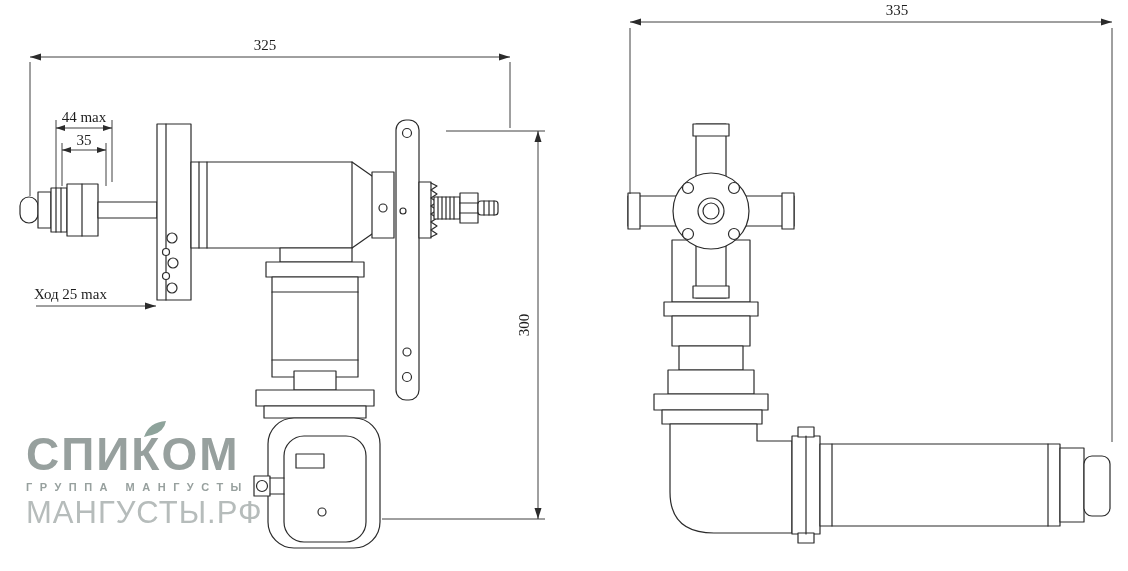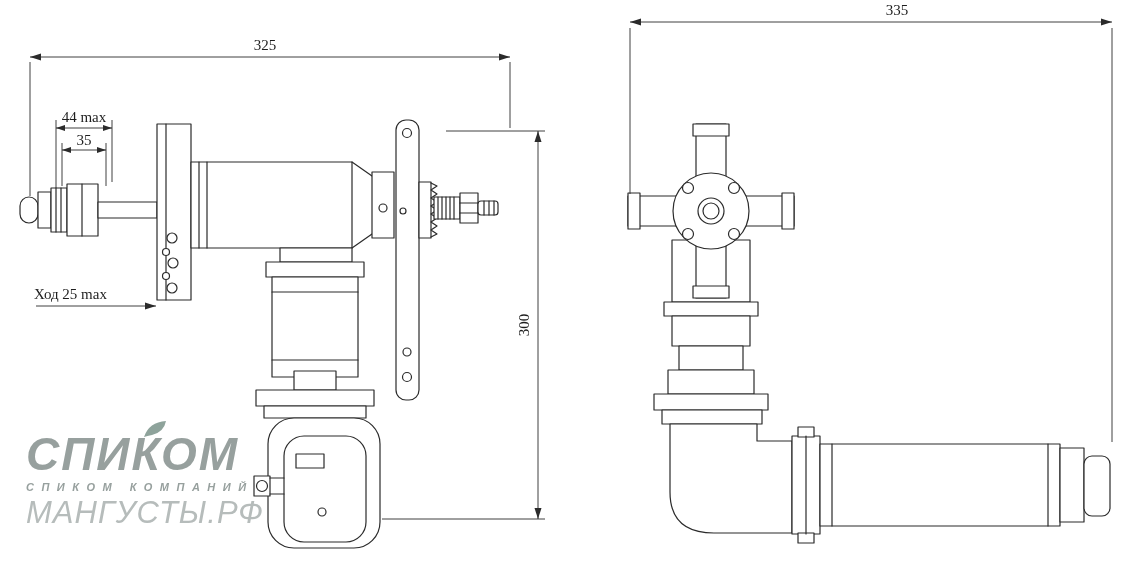--- a/index.html
+++ b/index.html
@@ -1,20 +1,20 @@
 <!DOCTYPE html>
 <html><head>
 <meta charset="utf-8">
 <style>
   html,body{margin:0;padding:0;background:#fff;}
   body{width:1128px;height:571px;overflow:hidden;font-family:"Liberation Sans",sans-serif;}
   .canvas{position:relative;width:1128px;height:571px;background:#fff;}
   .canvas > svg{position:absolute;left:0;top:0;}
   .dim{font-family:"Liberation Serif",serif;font-size:15px;fill:#1e1e1e;}
-  .watermark{position:absolute;left:26px;top:430px;z-index:2;pointer-events:none;font-style:italic;}
+  .watermark{position:absolute;left:26px;top:430px;z-index:2;pointer-events:none;}
   .wm-brand{position:relative;font-weight:700;font-size:46px;line-height:1.05;color:#97a09e;letter-spacing:2px;}
   .wm-leaf{position:absolute;left:116px;top:-11px;}
   .wm-sub{font-size:11px;font-weight:600;letter-spacing:7.5px;color:#97a09e;margin-top:3px;}
   .wm-site{font-size:31px;color:#b6bcbb;margin-top:2px;letter-spacing:1px;text-align:center;}
 </style>
 </head>
 <body>
 
 <div class="canvas">
 
@@ -196,17 +196,17 @@
     </g>
   </svg>
 
   <div class="watermark">
     <div class="wm-brand">
       <span>СПИКОМ</span>
       <svg class="wm-leaf" width="26" height="20" viewBox="0 0 26 20">
         <path d="M2,18 Q7,3 24,2 Q22,13 10,16 Q5,17 2,18 Z" fill="#8ea39b" stroke="none"></path>
       </svg>
     </div>
-    <div class="wm-sub">СПИКОМ КОМПАНИЙ</div>
+    <div class="wm-sub">ГРУППА МАНГУСТЫ</div>
     <div class="wm-site">МАНГУСТЫ.РФ</div>
   </div>
 
 </div>
 
 </body></html>

